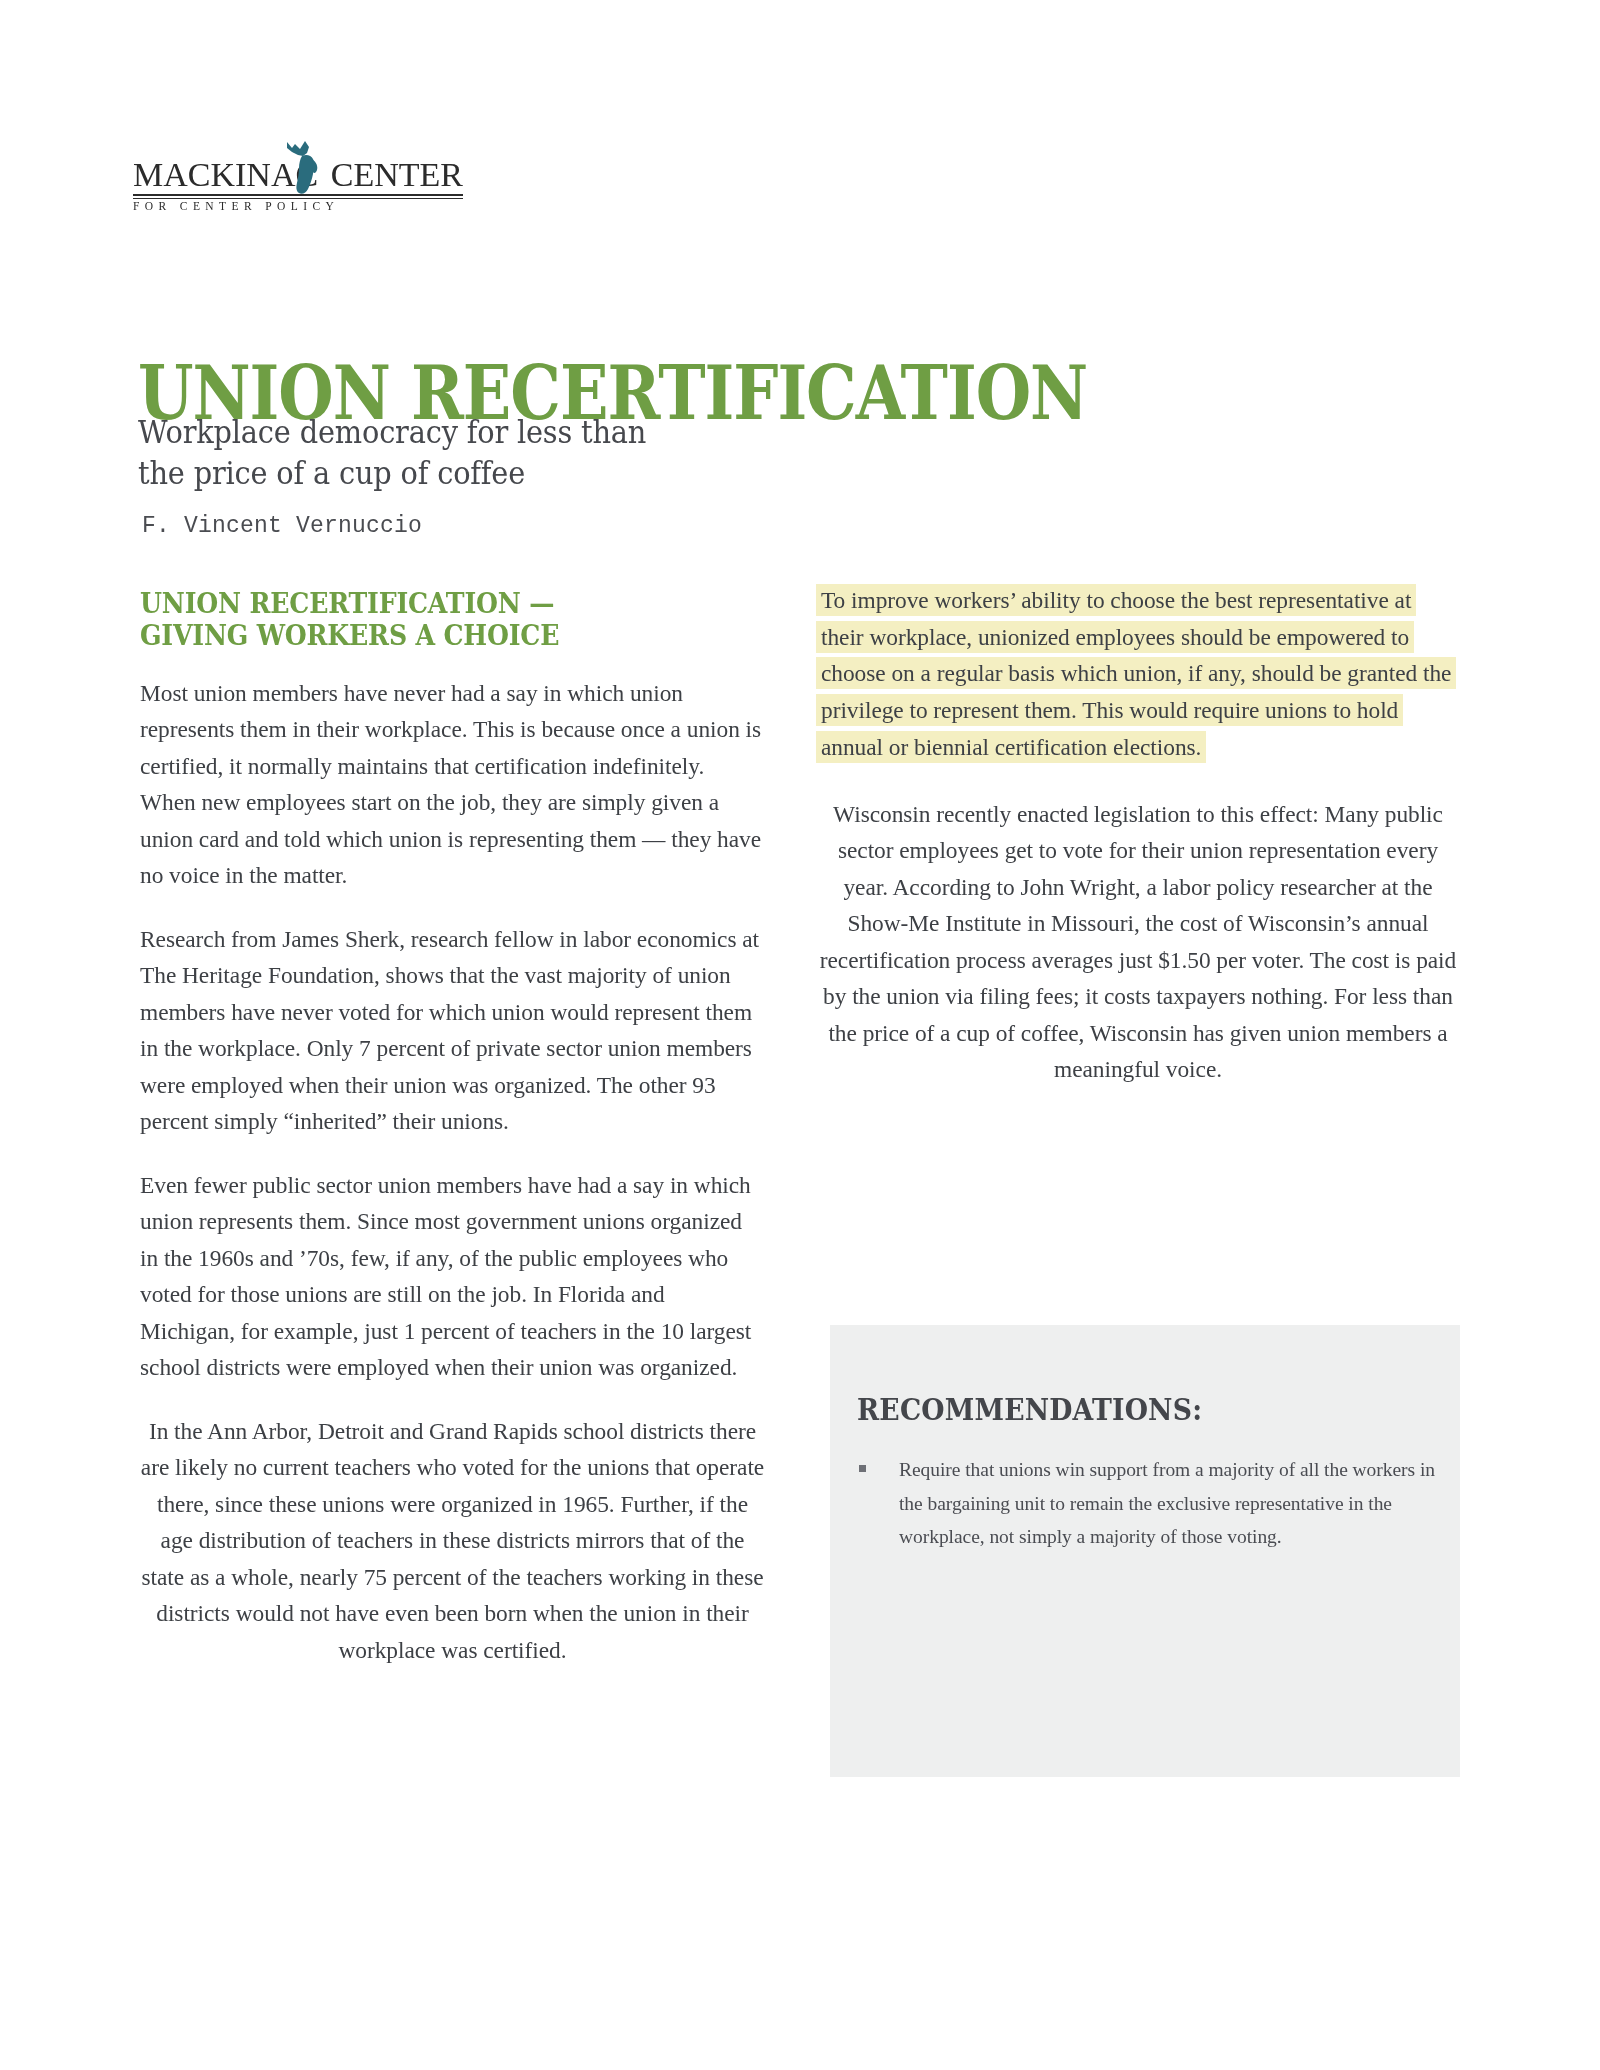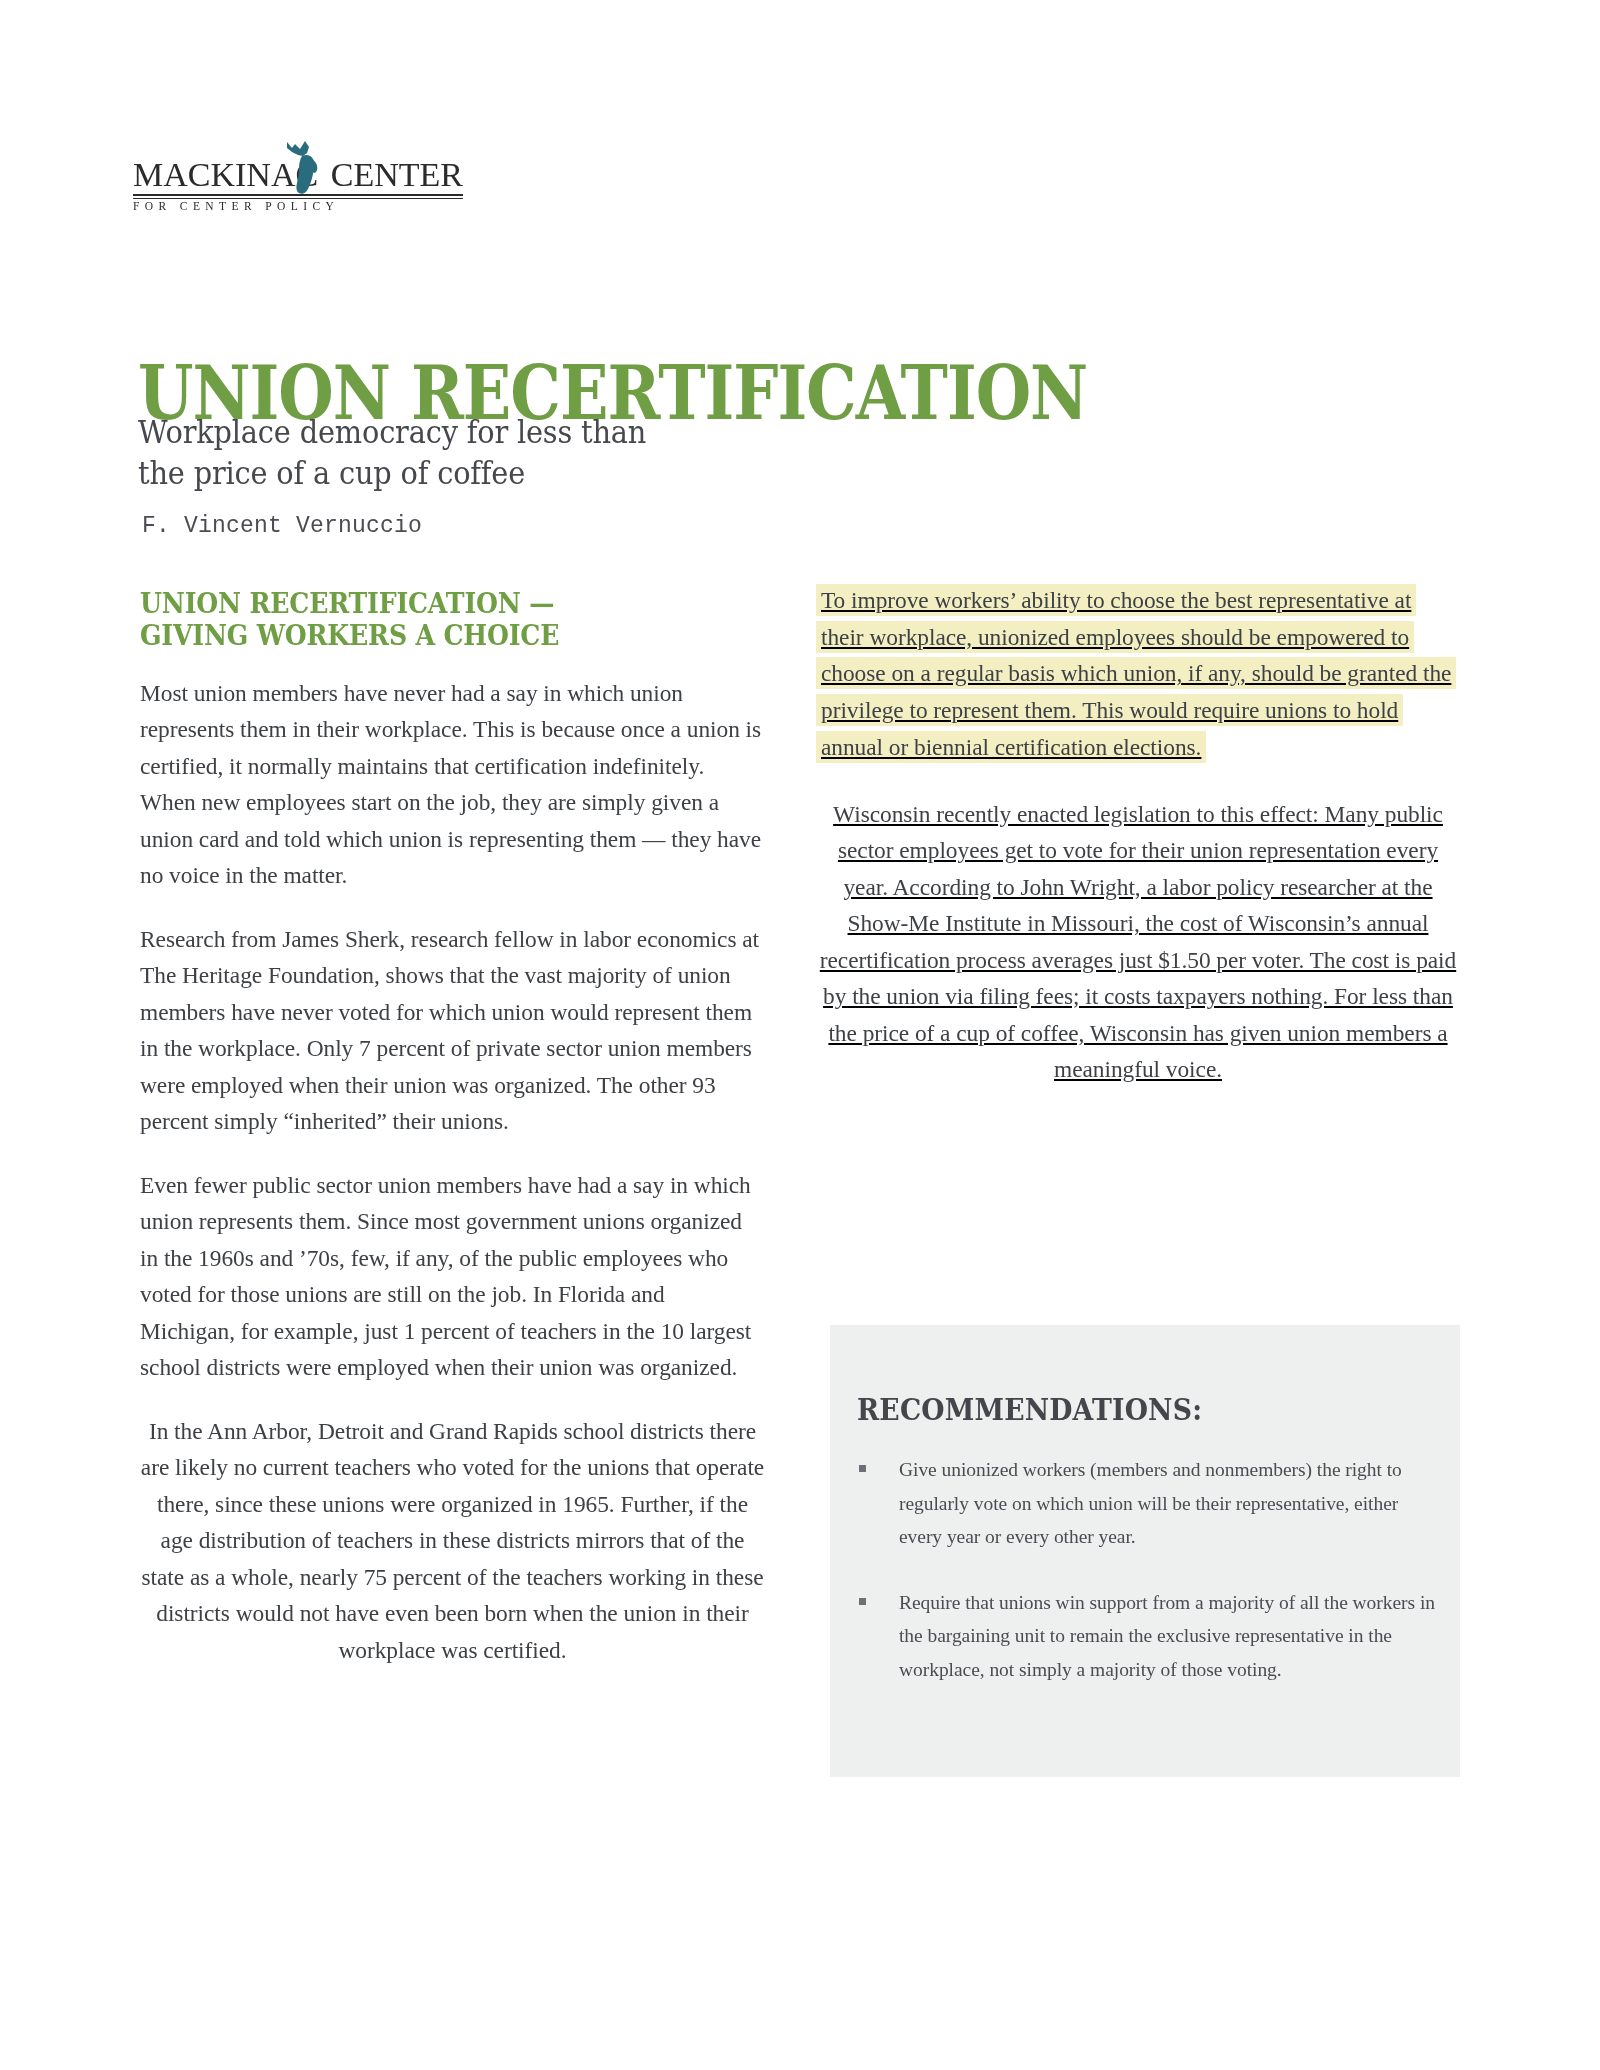--- a/index.html
+++ b/index.html
@@ -111,21 +111,20 @@
     position: absolute;
     left: 140px;
     top: 588px;
     width: 625px;
   }
   #col-right {
     position: absolute;
     left: 818px;
     top: 582px;
     width: 640px;
-    text-decoration: underline;
   }
 
   .section-head {
     font-family: "DejaVu Serif", "Liberation Serif", serif;
     font-weight: bold;
     font-size: 28px;
     line-height: 1.16;
     letter-spacing: -0.2px;
     color: #6f9e44;
     margin: 0 0 22px 0;
@@ -254,20 +253,16 @@
 <div id="col-right">
   <p id="pullquote"><span class="hl">To improve workers’ ability to choose the best representative at their workplace, unionized employees should be empowered to choose on a regular basis which union, if any, should be granted the privilege to represent them. This would require unions to hold annual or biennial certification elections.</span></p>
   <p class="body">Wisconsin recently enacted legislation to this effect: Many public sector employees get to vote for their union representation every year. According to John Wright, a labor policy researcher at the Show-Me Institute in Missouri, the cost of Wisconsin’s annual recertification process averages just $1.50 per voter. The cost is paid by the union via filing fees; it costs taxpayers nothing. For less than the price of a cup of coffee, Wisconsin has given union members a meaningful voice.</p>
 </div>
 
 <div id="recbox">
   <div id="rec-title">RECOMMENDATIONS:</div>
   <ul id="rec-list">
     <li>
       <span class="sq-bullet"></span>
-      <span>Give unionized workers (members and nonmembers) the right to regularly vote on which union will be their representative, either every year or every other year.</span>
-    </li>
-    <li>
-      <span class="sq-bullet"></span>
       <span>Require that unions win support from a majority of all the workers in the bargaining unit to remain the exclusive representative in the workplace, not simply a majority of those voting.</span>
     </li>
   </ul>
 </div>
 
 </body></html>

